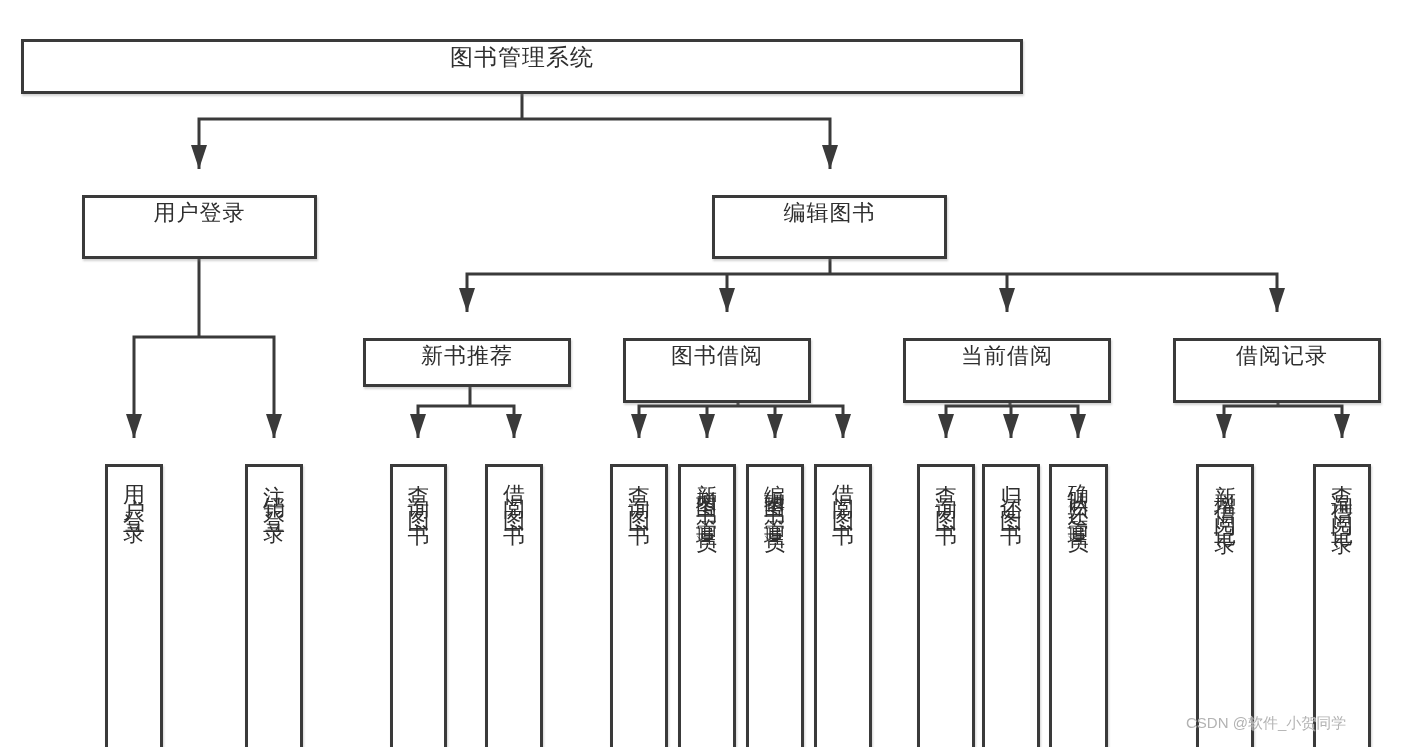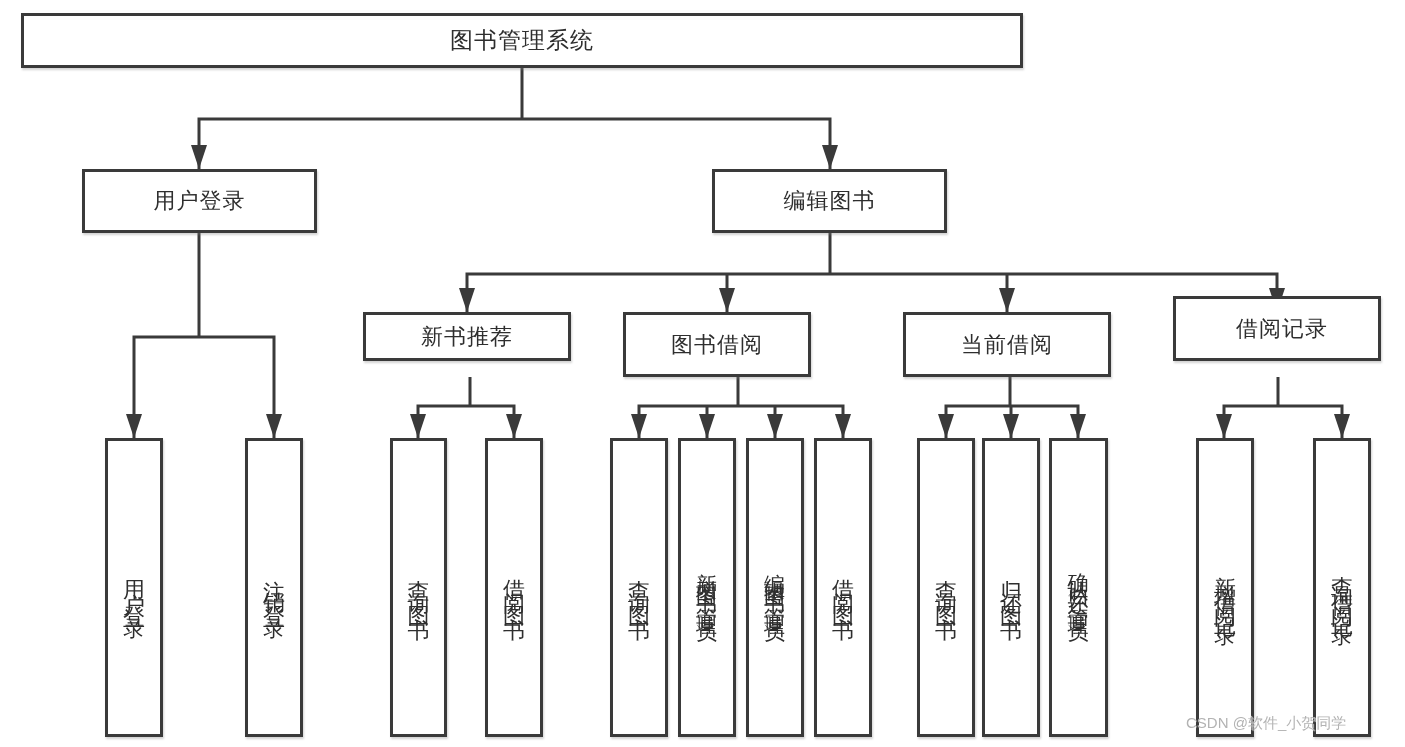--- a/index.html
+++ b/index.html
@@ -4,40 +4,41 @@
 <style>
   html,body{margin:0;padding:0;background:#ffffff;}
   #stage{
     position:relative;width:1405px;height:747px;background:#ffffff;overflow:hidden;
     font-family:"Liberation Sans","DejaVu Sans",sans-serif;color:#2e2e2e;
   }
   #connectors{position:absolute;left:0;top:0;z-index:1;}
   .box{
     position:absolute;box-sizing:border-box;background:#ffffff;
     border:3px solid #3a3a3a;z-index:2;
-    display:flex;align-items:center;justify-content:center;
+    display:flex;justify-content:center;
     box-shadow:1px 2px 2px rgba(130,130,130,0.35);
+    margin-top:26px;
   }
   .hlabel{font-size:22px;letter-spacing:1px;white-space:nowrap;}
   #root-box .hlabel{font-size:23px;}
   .vtext{
     writing-mode:vertical-rl;text-orientation:mixed;
     font-size:22px;line-height:1;display:inline-block;white-space:nowrap;
   }
   .v4{letter-spacing:13px;}
   .v6{letter-spacing:10px;}
   .v9{letter-spacing:7px;font-size:21px;}
   
   #root-box{left:21px;top:13px;width:1002px;height:55px;}
   #box-user-login{left:82px;top:169px;width:235px;height:64px;}
   #box-book-mgmt{left:712px;top:169px;width:235px;height:64px;}
   #box-new-books{left:363px;top:312px;width:208px;height:49px;}
   #box-book-borrow{left:623px;top:312px;width:188px;height:65px;}
   #box-current-borrow{left:903px;top:312px;width:208px;height:65px;}
-  #box-borrow-records{left:1173px;top:296px;width:208px;height:65px;padding-left:10px;}
+  #box-borrow-records{left:1173px;top:312px;width:208px;height:65px;padding-left:10px;}
   .leaf{top:438px;height:299px;width:58px;}
   #leaf-login{left:105px;}
   #leaf-logout{left:245px;}
   #leaf-rec-query{left:390px;width:57px;}
   #leaf-rec-borrow{left:485px;}
   #leaf-bor-query{left:610px;}
   #leaf-bor-add{left:678px;}
   #leaf-bor-edit{left:746px;}
   #leaf-bor-borrow{left:814px;}
   #leaf-cur-query{left:917px;}

